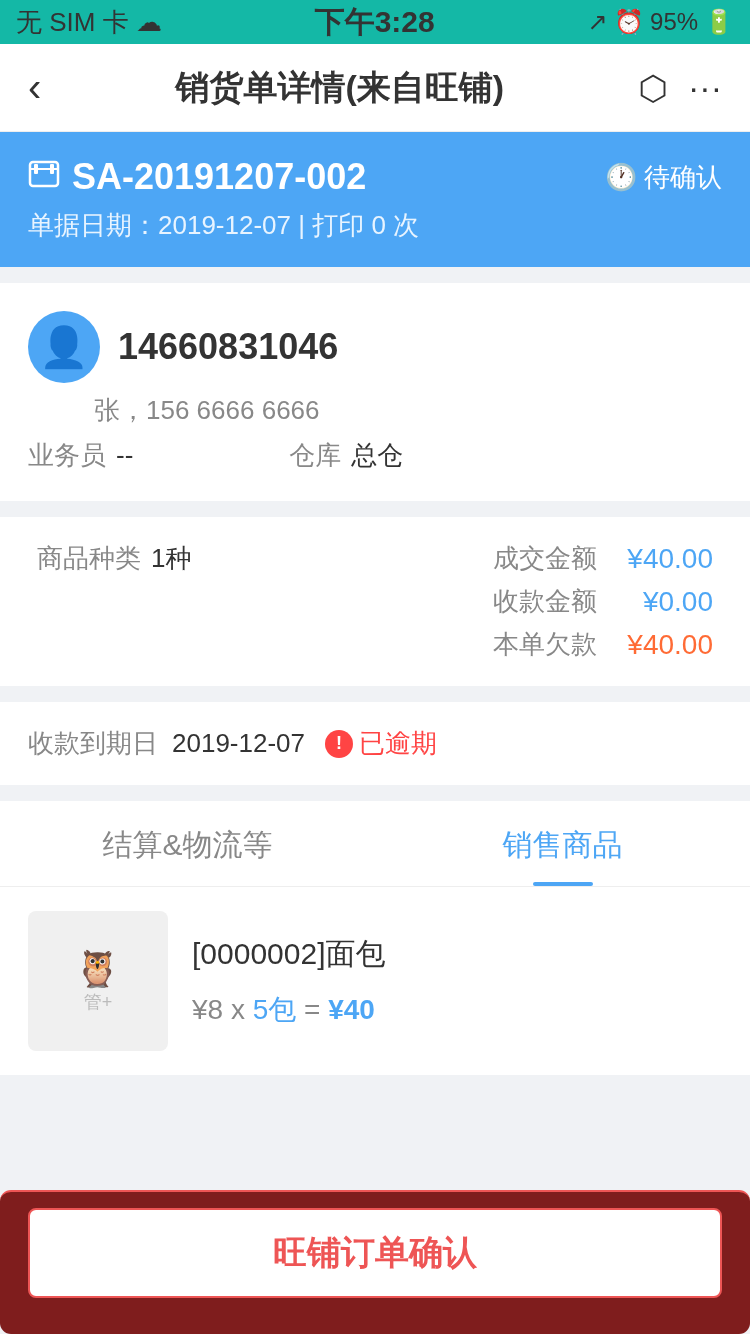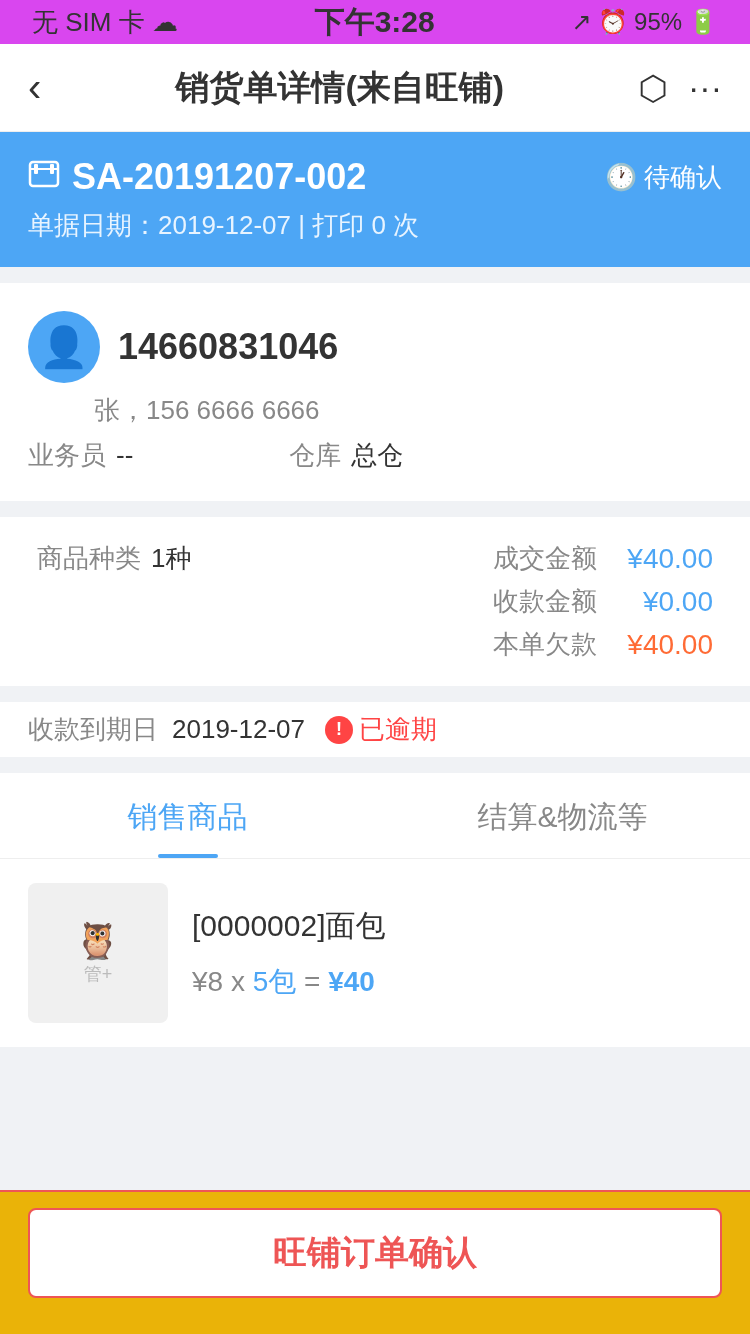--- a/index.html
+++ b/index.html
@@ -11,25 +11,25 @@
       font-family: -apple-system, "PingFang SC", "Helvetica Neue", sans-serif;
       font-size: 28px;
       color: #333;
       position: relative;
     }
 
     
     .status-bar {
       width: 100%;
       height: 44px;
-      background: #d946ef;
+      background: #14b8a6;
       display: flex;
       align-items: center;
       justify-content: space-between;
-      padding: 0 32px;
+      padding: 0 16px;
     }
     .status-bar-left {
       font-size: 26px;
       color: #333;
       font-weight: 500;
     }
     .status-bar-center {
       font-size: 30px;
       font-weight: 600;
       color: #333;
@@ -212,21 +212,21 @@
       text-align: right;
     }
     .amount-value.red {
       color: #ff6b35;
     }
 
     
     .due-section {
       background: #fff;
       margin-top: 16px;
-      padding: 10px 28px;
+      padding: 24px 28px;
       display: flex;
       align-items: center;
       gap: 14px;
       font-size: 26px;
       color: #888;
     }
     .due-date {
       color: #333;
     }
     .overdue-badge {
@@ -343,23 +343,24 @@
       background: #f0f2f5;
       height: 280px;
     }
 
     
     .bottom-bar {
       position: fixed;
       bottom: 0;
       left: 0;
       width: 750px;
-      background: #eab308;
+      background: #7f1d1d;
       padding: 16px 28px 36px;
       border-top: 2px solid #e55;
+      border-radius: 11px;
     }
     .confirm-btn {
       width: 100%;
       height: 90px;
       border: 2px solid #e55;
       background: #fff;
       color: #e55;
       font-size: 34px;
       font-weight: 600;
       border-radius: 8px;
@@ -459,25 +460,25 @@
   <span>收款到期日</span>
   <span class="due-date">2019-12-07</span>
   <div class="overdue-badge">
     <div class="overdue-icon">!</div>
     <span>已逾期</span>
   </div>
 </div>
 
 <div class="tabs-section">
   <div class="tabs-row">
+    <div class="tab">
+      <span>结算&amp;物流等</span>
+    </div>
     <div class="tab active">
       <span>销售商品</span>
-    </div>
-    <div class="tab">
-      <span>结算&amp;物流等</span>
     </div>
   </div>
 
   <div class="product-item">
     <div class="product-thumb">
       <div class="product-thumb-inner">
         <div class="product-thumb-logo">🦉</div>
         <div class="product-thumb-sub">管+</div>
       </div>
     </div>

